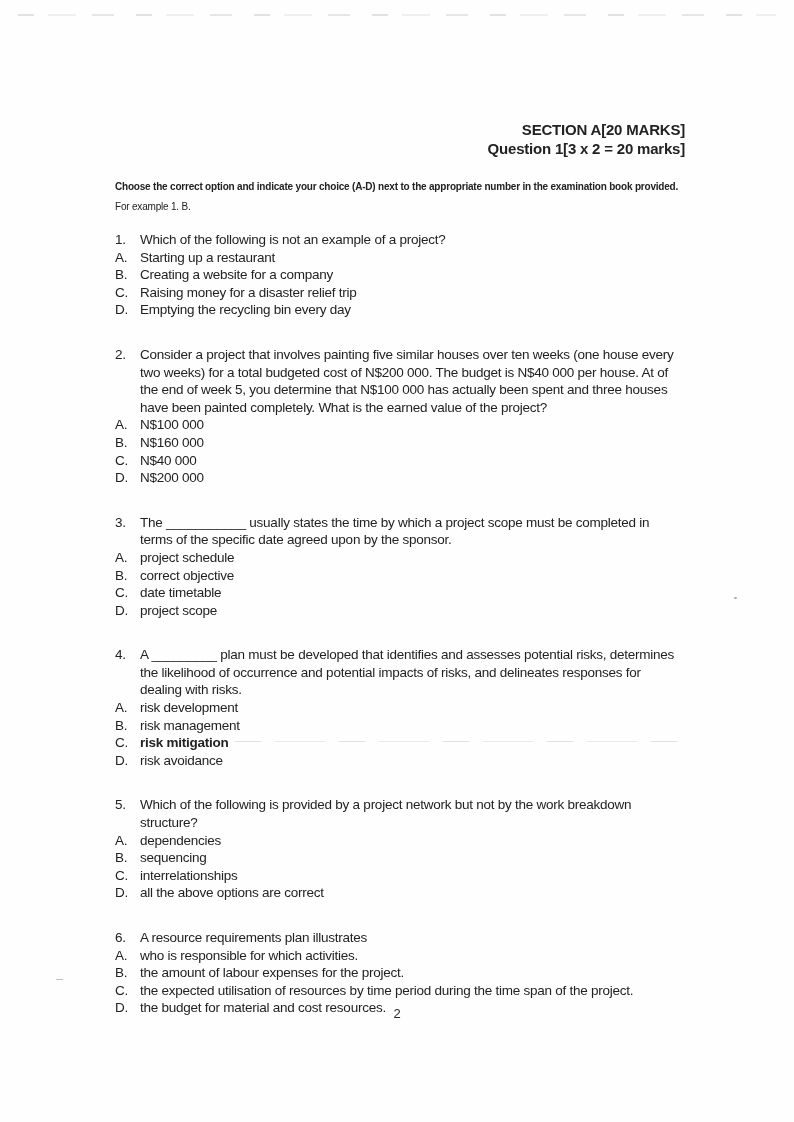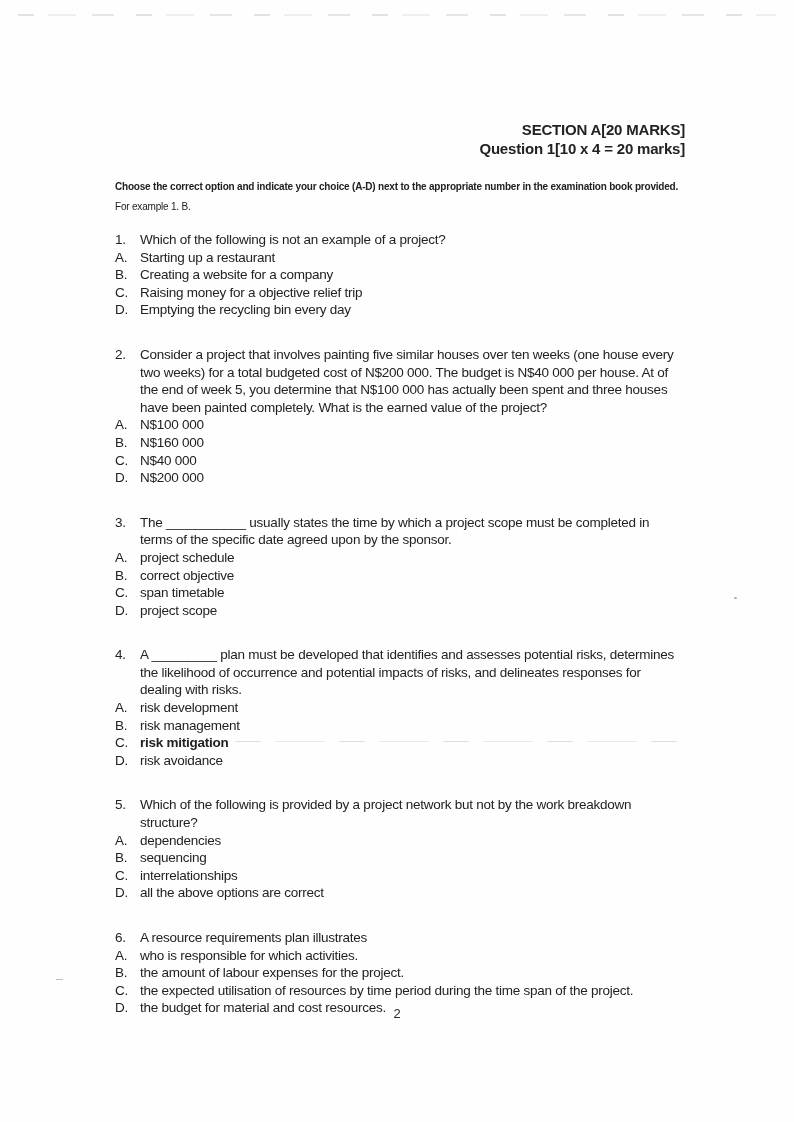--- a/index.html
+++ b/index.html
@@ -102,21 +102,21 @@
   <div class="artifact-dash-left"></div>
 
   <div class="content">
 
     <div class="hdr-row">
       <span>SECTION A</span>
       <span>[20 MARKS]</span>
     </div>
     <div class="hdr-row">
       <span>Question 1</span>
-      <span>[10 x 4 = 20 marks]</span>
+      <span>[3 x 2 = 20 marks]</span>
     </div>
 
     <p class="intro"><span class="b">Choose the correct option and indicate your choice (A-D) next to the appropriate number in the examination book provided.</span><span> For example 1. B.</span></p>
 
     <div class="questions">
 
       <div class="question">
         <div class="row">
           <span class="num">1.</span>
           <span class="txt">Which of the following is not an example of a project?</span>
@@ -124,21 +124,21 @@
         <div class="row">
           <span class="num">A.</span>
           <span class="txt">Starting up a restaurant</span>
         </div>
         <div class="row">
           <span class="num">B.</span>
           <span class="txt">Creating a website for a company</span>
         </div>
         <div class="row">
           <span class="num">C.</span>
-          <span class="txt">Raising money for a objective relief trip</span>
+          <span class="txt">Raising money for a disaster relief trip</span>
         </div>
         <div class="row">
           <span class="num">D.</span>
           <span class="txt">Emptying the recycling bin every day</span>
         </div>
       </div>
 
       <div class="question">
         <div class="row">
           <span class="num">2.</span>
@@ -170,21 +170,21 @@
         <div class="row">
           <span class="num">A.</span>
           <span class="txt">project schedule</span>
         </div>
         <div class="row">
           <span class="num">B.</span>
           <span class="txt">correct objective</span>
         </div>
         <div class="row">
           <span class="num">C.</span>
-          <span class="txt">span timetable</span>
+          <span class="txt">date timetable</span>
         </div>
         <div class="row">
           <span class="num">D.</span>
           <span class="txt">project scope</span>
         </div>
       </div>
 
       <div class="question">
         <div class="row">
           <span class="num">4.</span>

